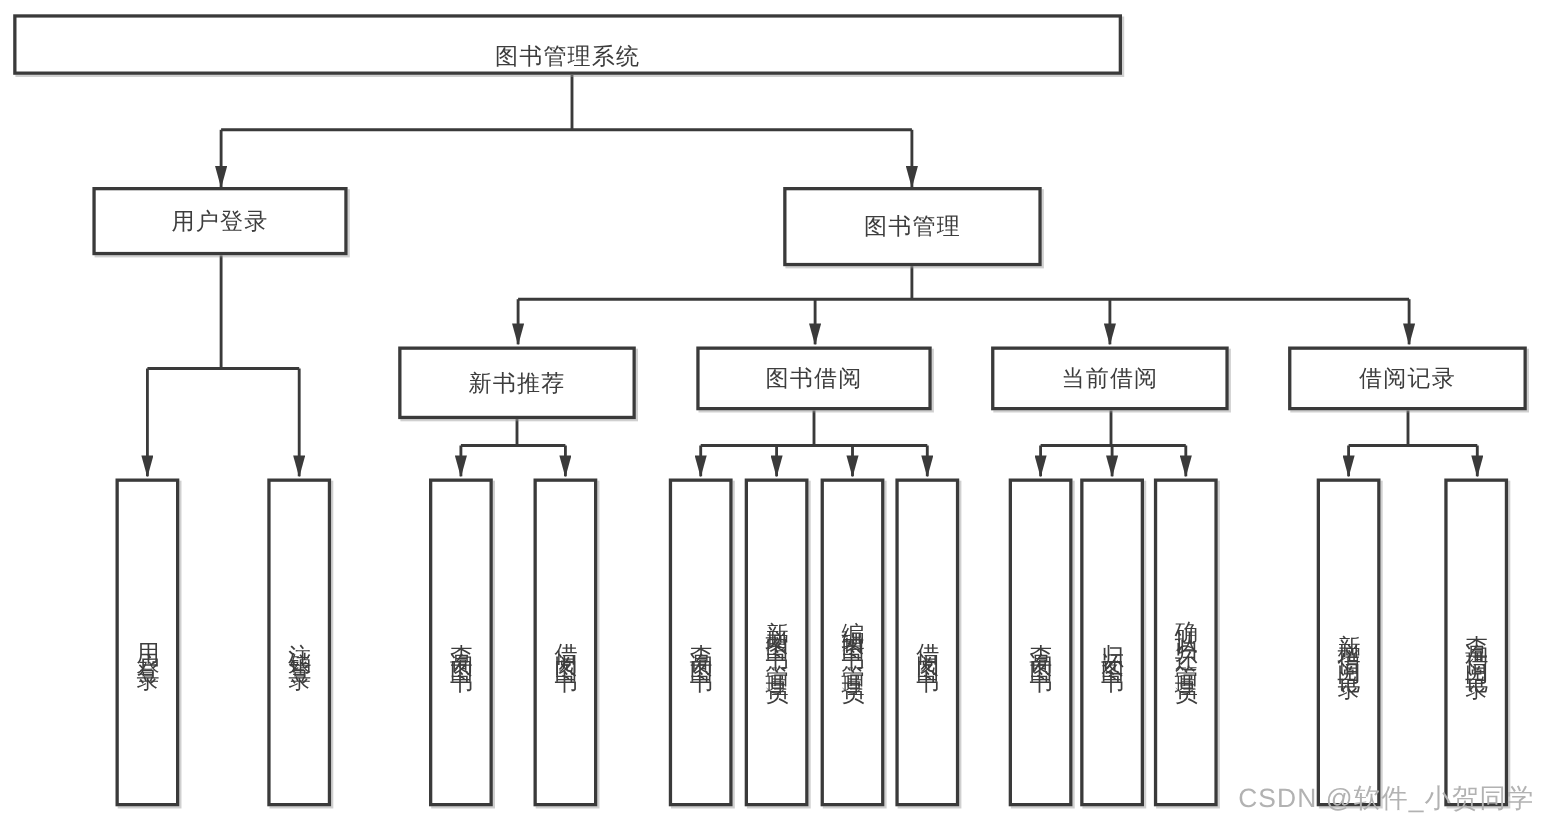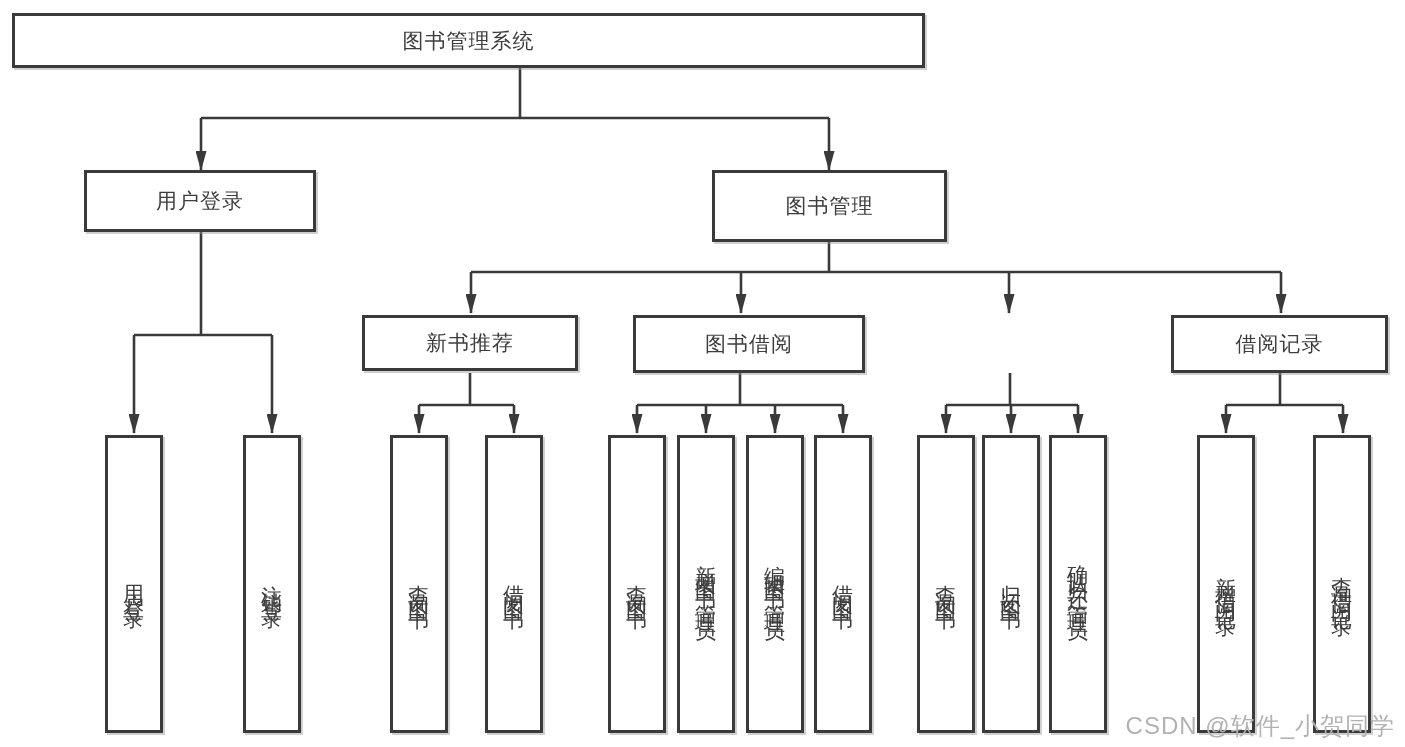--- a/index.html
+++ b/index.html
@@ -105,36 +105,39 @@
       <path d="M946 405 V433" marker-end="url(#arrow)"></path>
       <path d="M1011 405 V433" marker-end="url(#arrow)"></path>
       <path d="M1078 405 V433" marker-end="url(#arrow)"></path>
 
       <path d="M1280 373 V405 M1226 405 H1343"></path>
       <path d="M1226 405 V433" marker-end="url(#arrow)"></path>
       <path d="M1343 405 V433" marker-end="url(#arrow)"></path>
     </g>
   </svg>
 
-  <div class="box" style="left:12px; top:13px; width:913px; height:55px;">
+  <div class="box" style="left:12px; top:13px; width:1008px; height:55px;align-items:flex-end;">
     <span class="hlabel">图书管理系统</span>
   </div>
 
   <div class="box" style="left:84px; top:170px; width:232px; height:62px;">
     <span class="hlabel">用户登录</span>
   </div>
   <div class="box" style="left:712px; top:170px; width:235px; height:72px;">
     <span class="hlabel">图书管理</span>
   </div>
 
-  <div class="box" style="left:362px; top:315px; width:216px; height:56px;">
+  <div class="box" style="left:362px; top:315px; width:216px; height:66px;">
     <span class="hlabel">新书推荐</span>
   </div>
-  <div class="box" style="left:633px; top:315px; width:232px; height:58px;">
+  <div class="box" style="left:633px; top:315px; width:214px; height:58px;">
     <span class="hlabel">图书借阅</span>
+  </div>
+  <div class="box" style="left:901px; top:315px; width:216px; height:58px;">
+    <span class="hlabel">当前借阅</span>
   </div>
   <div class="box" style="left:1171px; top:315px; width:217px; height:58px;">
     <span class="hlabel">借阅记录</span>
   </div>
 
   <div class="box leaf" style="left:105px;">
     <span class="vlabel">用户登录</span>
   </div>
   <div class="box leaf" style="left:243px;">
     <span class="vlabel">注销登录</span>

